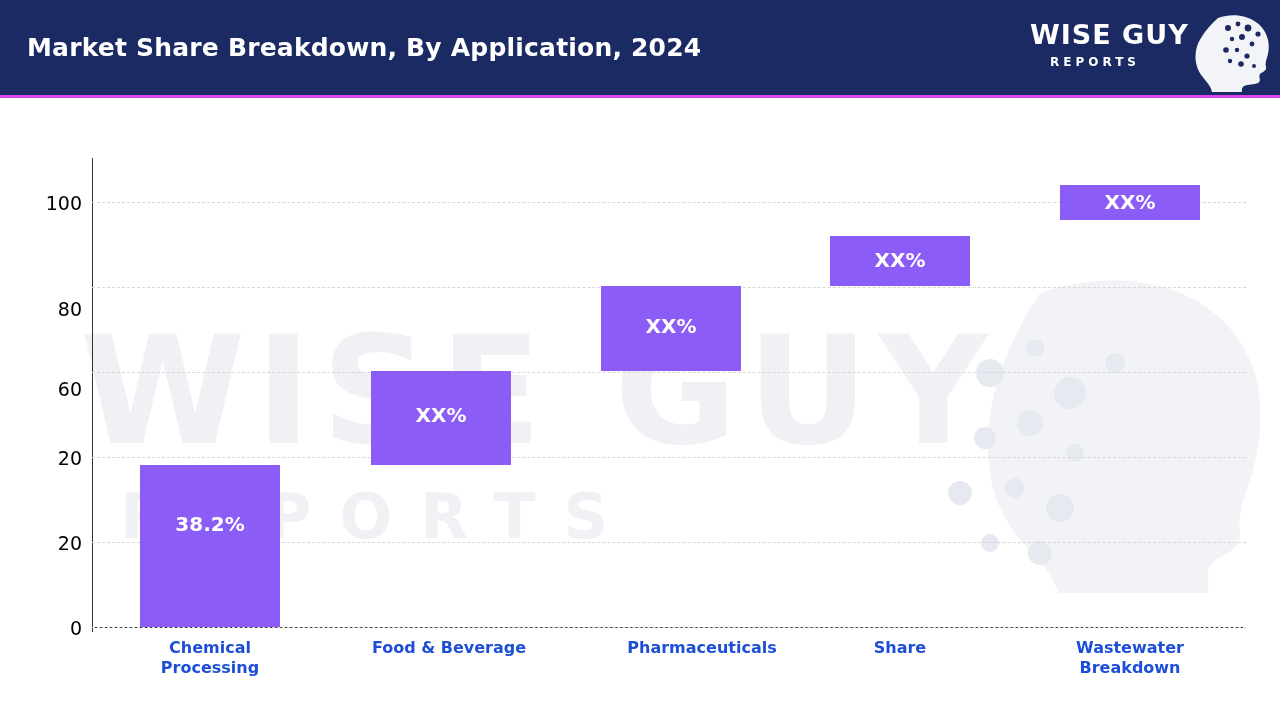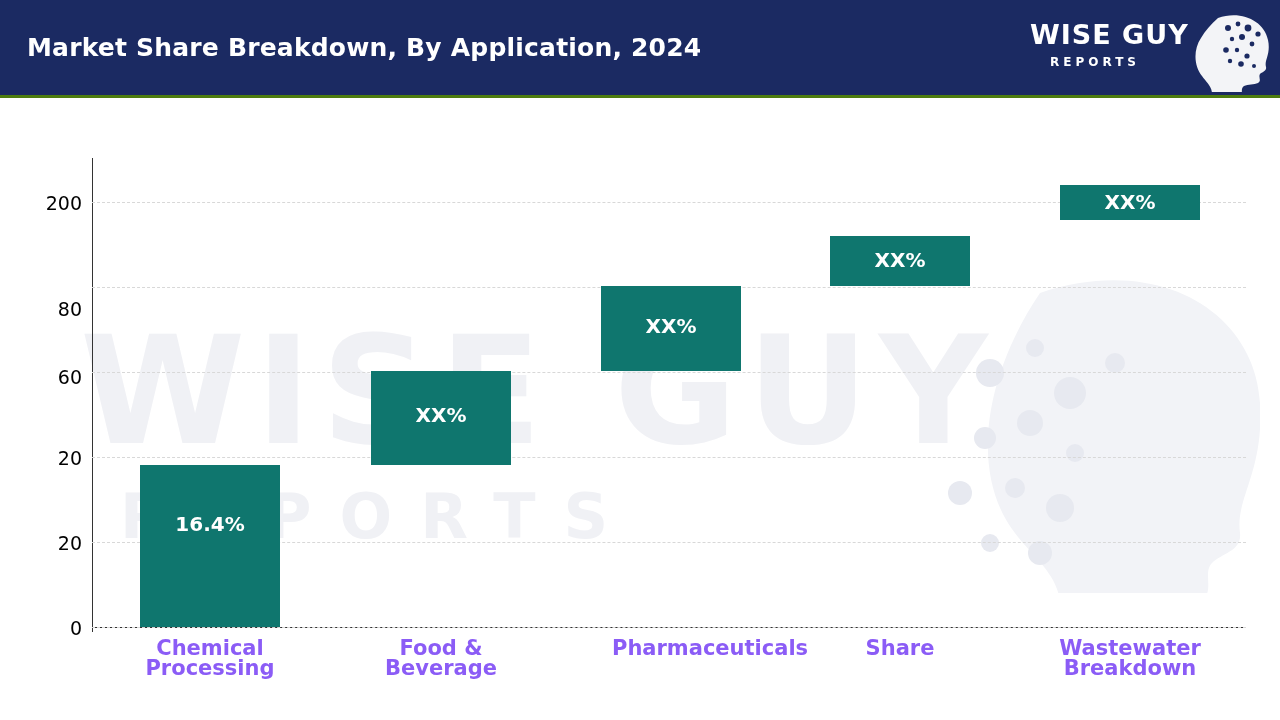--- a/index.html
+++ b/index.html
@@ -20,21 +20,21 @@
 
   
   .header {
     position: absolute;
     left: 0; top: 0;
     width: 1280px;
     height: 98px;
     background: #1b2a62;
     display: flex;
     align-items: center;
-    border-bottom: 3px solid #4d7c0f;
+    border-bottom: 3px solid #d946ef;
   }
   .header-title {
     color: #ffffff;
     font-size: 25px;
     font-weight: bold;
     margin-left: 27px;
     letter-spacing: 0.2px;
     white-space: nowrap;
   }
   .logo {
@@ -90,37 +90,37 @@
     position: absolute;
     left: 92px;
     top: 529px;
     width: 1154px;
     height: 0;
     border-top: 1.5px solid #333;
   }
 
   .bar {
     position: absolute;
-    background: #0f766e;
+    background: #8b5cf6;
     display: flex;
     align-items: flex-start;
     justify-content: center;
   }
   .bar-label {
     color: #ffffff;
     font-size: 20px;
     font-weight: bold;
     white-space: nowrap;
   }
 
   .cat-label {
     position: absolute;
     top: 540px;
-    color: #8b5cf6;
-    font-size: 21px;
+    color: #1d4ed8;
+    font-size: 16px;
     font-weight: bold;
     text-align: center;
     line-height: 20px;
     white-space: pre-line;
   }
 </style>
 </head>
 <body>
 
 <div id="page">
@@ -188,29 +188,29 @@
       <div class="gridline" style="left:92px; width:1154px; top:359px;"></div>
       <div class="gridline" style="left:92px; width:1154px; top:274px;"></div>
       <div class="gridline" style="left:92px; width:1154px; top:189px;"></div>
       <div class="gridline" style="left:92px; width:1154px; top:104px;"></div>
     </div>
 
     <div>
       <div class="ytick-label" style="left:30px; width:52px; top:519px;">0</div>
       <div class="ytick-label" style="left:30px; width:52px; top:434px;">20</div>
       <div class="ytick-label" style="left:30px; width:52px; top:349px;">20</div>
-      <div class="ytick-label" style="left:30px; width:52px; top:268px;">60</div>
+      <div class="ytick-label" style="left:30px; width:52px; top:280px;">60</div>
       <div class="ytick-label" style="left:30px; width:52px; top:179px;margin-top:21px;">80</div>
-      <div class="ytick-label" style="left:22px; width:60px; top:94px;">200</div>
+      <div class="ytick-label" style="left:22px; width:60px; top:94px;">100</div>
     </div>
 
     <div>
 
       <div class="bar" style="left:140px; width:140px; top:367px; height:162px;">
-        <span class="bar-label" style="margin-top:47px;">16.4%</span>
+        <span class="bar-label" style="margin-top:47px;">38.2%</span>
       </div>
 
       <div class="bar" style="left:371px; width:140px; top:273px; height:94px;">
         <span class="bar-label" style="margin-top:32px;">XX%</span>
       </div>
 
       <div class="bar" style="left:601px; width:140px; top:188px; height:85px;">
         <span class="bar-label" style="margin-top:28px;">XX%</span>
       </div>
 
@@ -219,21 +219,21 @@
       </div>
 
       <div class="bar" style="left:1060px; width:140px; top:87px; height:35px;">
         <span class="bar-label" style="margin-top:5px;">XX%</span>
       </div>
     </div>
 
     <div>
       <div class="cat-label" style="left:130px; width:160px;">Chemical
 Processing</div>
-      <div class="cat-label" style="left:351px; width:180px;">Food &amp; Beverage</div>
+      <div class="cat-label" style="left:359px; width:180px;">Food &amp; Beverage</div>
       <div class="cat-label" style="left:612px; width:180px;">Pharmaceuticals</div>
       <div class="cat-label" style="left:820px; width:160px;">Share</div>
       <div class="cat-label" style="left:1050px; width:160px;">Wastewater
 Breakdown</div>
     </div>
 
   </div>
 </div>
 
 </body></html>

